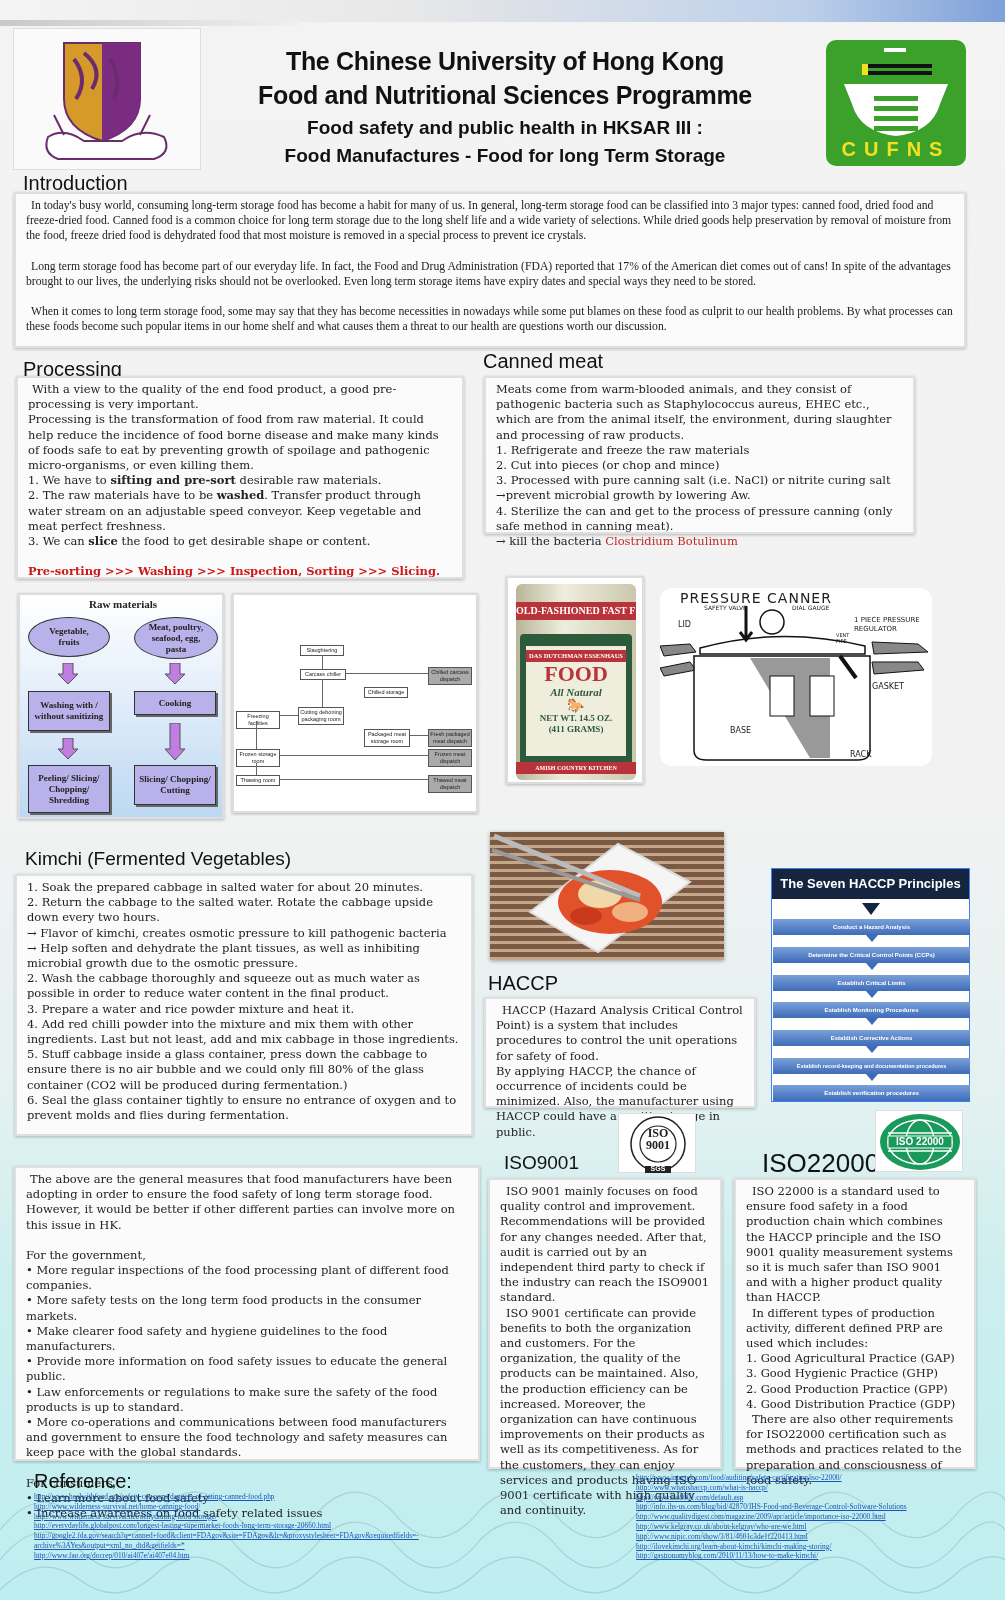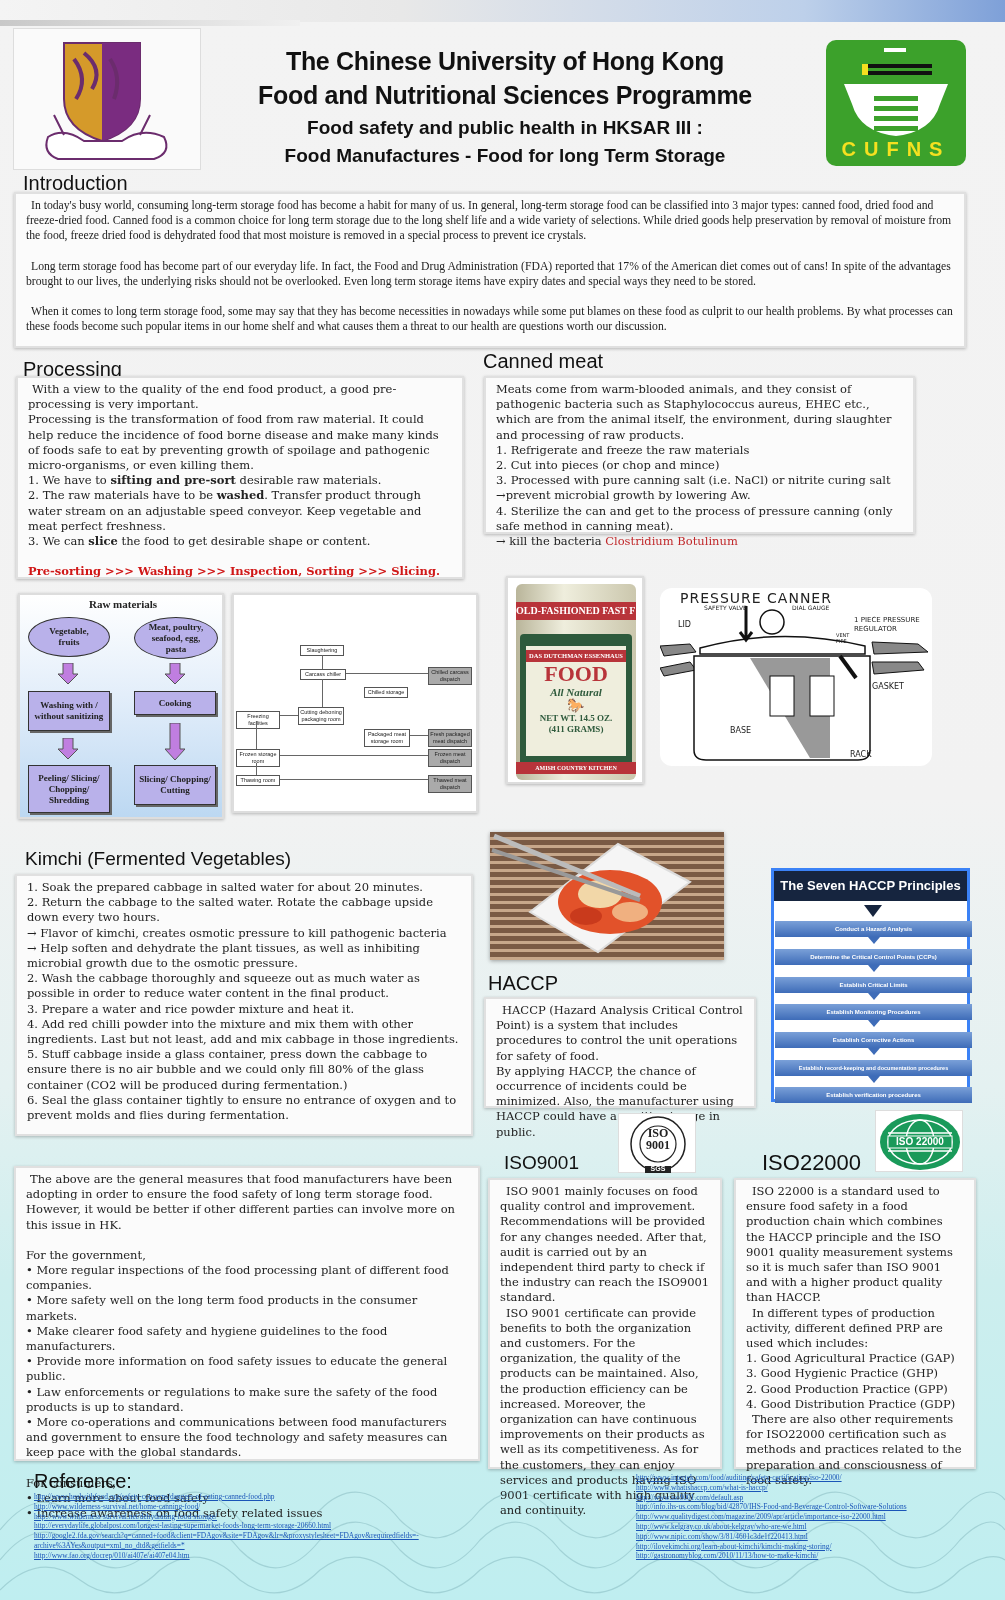--- a/index.html
+++ b/index.html
@@ -66,21 +66,21 @@
   .line { position: absolute; background: #666; }
   .can {
     background: #fff; border: 2px solid #ddd; box-shadow: 0 1px 3px rgba(0,0,0,0.25);
   }
   .canner { background: #fff; border-radius: 12px; }
   .kimchi-img {
     background: repeating-linear-gradient(180deg, #7a5a44 0px, #7a5a44 5px, #c7a78a 5px, #c7a78a 8px);
     box-shadow: 0 1px 4px rgba(0,0,0,0.35);
     overflow: hidden;
   }
-  .haccp-chart { background: #fff; border: 3px solid #3b82f6; }
+  .haccp-chart { background: #fff; border: 1px solid #3b82f6; }
   .haccp-title {
     background: #16253f; color: #fff; font-family: "Liberation Sans", sans-serif; font-weight: bold;
     font-size: 13px; text-align: center; height: 30px; line-height: 30px;
   }
   .haccp-step {
     position: absolute; left: 1px; width: 197px; height: 16px;
     background: linear-gradient(180deg, #7aa0d8 0%, #3e6cb8 100%);
     color: #fff; font-family: "Liberation Sans", sans-serif; font-size: 6px; font-weight: bold;
     text-align: center; line-height: 16px;
   }
@@ -304,21 +304,21 @@
   <div class="haccp-arrow" style="top:205px;"></div>
   <div class="haccp-step" style="top:216px;">Establish verification procedures</div>
 </div>
 
 <div class="abs section-h" style="left:34px;top:1164px;text-align:right;">Reflections</div>
 <div class="abs box" style="left:14px;top:1166px;width:466px;height:295px;">
   <p style="text-indent:4px;">The above are the general measures that food manufacturers have been adopting in order to ensure the food safety of long term storage food. However, it would be better if other different parties can involve more on this issue in HK.</p>
   <div class="gap"></div>
   <p>For the government,</p>
   <p>• More regular inspections of the food processing plant of different food companies.</p>
-  <p>• More safety well on the long term food products in the consumer markets.</p>
+  <p>• More safety tests on the long term food products in the consumer markets.</p>
   <p>• Make clearer food safety and hygiene guidelines to the food manufacturers.</p>
   <p>• Provide more information on food safety issues to educate the general public.</p>
   <p>• Law enforcements or regulations to make sure the safety of the food products is up to standard.</p>
   <p>• More co-operations and communications between food manufacturers and government to ensure the food technology and safety measures can keep pace with the global standards.</p>
   <div class="gap"></div>
   <p>For consumers,</p>
   <p>• Learn more about food safety</p>
   <p>• Increase awareness on food safety related issues</p>
 </div>
 
@@ -331,21 +331,21 @@
   </svg>
   <div style="position:absolute;left:0;top:13px;width:78px;text-align:center;font-family:'Liberation Serif',serif;font-weight:bold;font-size:12px;line-height:12px;">ISO</div>
   <div style="position:absolute;left:0;top:25px;width:78px;text-align:center;font-family:'Liberation Serif',serif;font-weight:bold;font-size:12px;line-height:12px;">9001</div>
   <div style="position:absolute;left:0;top:51px;width:78px;text-align:center;font-family:'Liberation Sans',sans-serif;font-weight:bold;font-size:7px;line-height:8px;color:#fff;">SGS</div>
 </div>
 <div class="abs box" style="left:488px;top:1178px;width:234px;height:291px;">
   <p style="text-indent:6px;">ISO 9001 mainly focuses on food quality control and improvement. Recommendations will be provided for any changes needed. After that, audit is carried out by an independent third party to check if the industry can reach the ISO9001 standard.</p>
   <p style="text-indent:6px;">ISO 9001 certificate can provide benefits to both the organization and customers. For the organization, the quality of the products can be maintained. Also, the production efficiency can be increased. Moreover, the organization can have continuous improvements on their products as well as its competitiveness. As for the customers, they can enjoy services and products having ISO 9001 certificate with high quality and continuity.</p>
 </div>
 
-<div class="abs section-h" style="left:762px;top:1152px;font-size:22px;text-align:right;">ISO22000</div>
+<div class="abs section-h" style="left:762px;top:1152px;font-size:26px;text-align:right;">ISO22000</div>
 <div class="abs" style="left:875px;top:1110px;width:88px;height:62px;background:#fff;border:1px solid #ddd;">
   <svg width="88" height="62" viewBox="0 0 88 62">
     <ellipse cx="44" cy="31" rx="40" ry="28" fill="#1a9a5a"></ellipse>
     <ellipse cx="44" cy="31" rx="32" ry="22" fill="none" stroke="#fff" stroke-width="1.5"></ellipse>
     <ellipse cx="44" cy="31" rx="14" ry="22" fill="none" stroke="#fff" stroke-width="1.5"></ellipse>
     <line x1="12" y1="22" x2="76" y2="22" stroke="#fff" stroke-width="1.5"></line>
     <line x1="12" y1="40" x2="76" y2="40" stroke="#fff" stroke-width="1.5"></line>
     <rect x="12" y="25" width="64" height="12" fill="#1a9a5a" stroke="#fff"></rect>
   </svg>
   <div style="position:absolute;left:0;top:25px;width:88px;text-align:center;font-family:'Liberation Sans',sans-serif;font-weight:bold;font-size:10px;line-height:12px;color:#fff;">ISO 22000</div>

